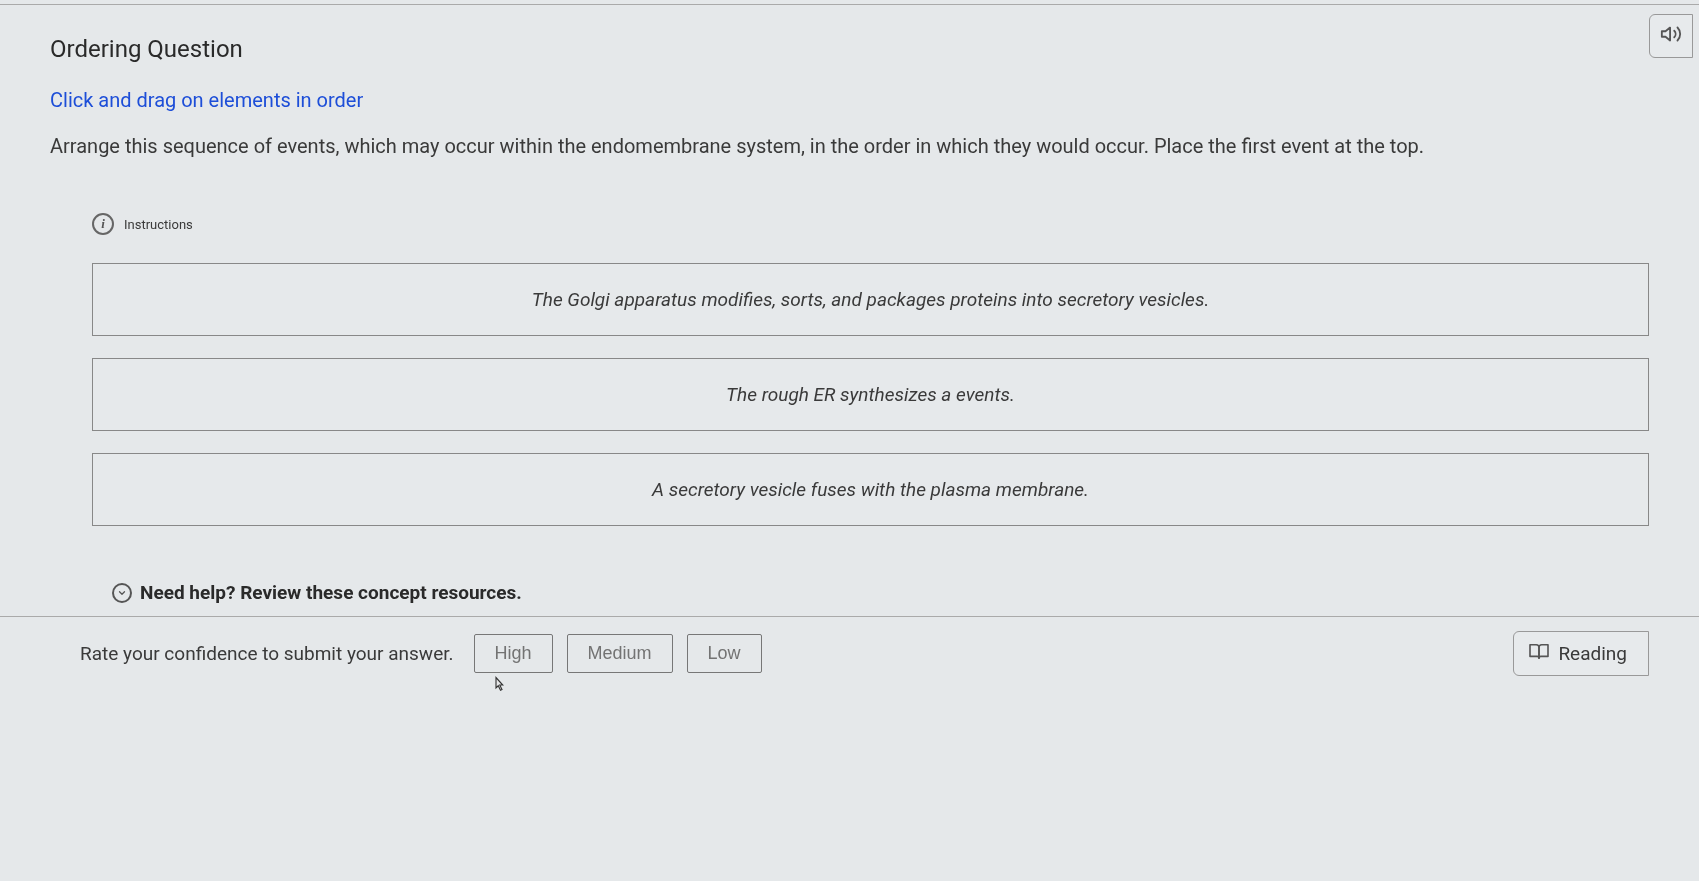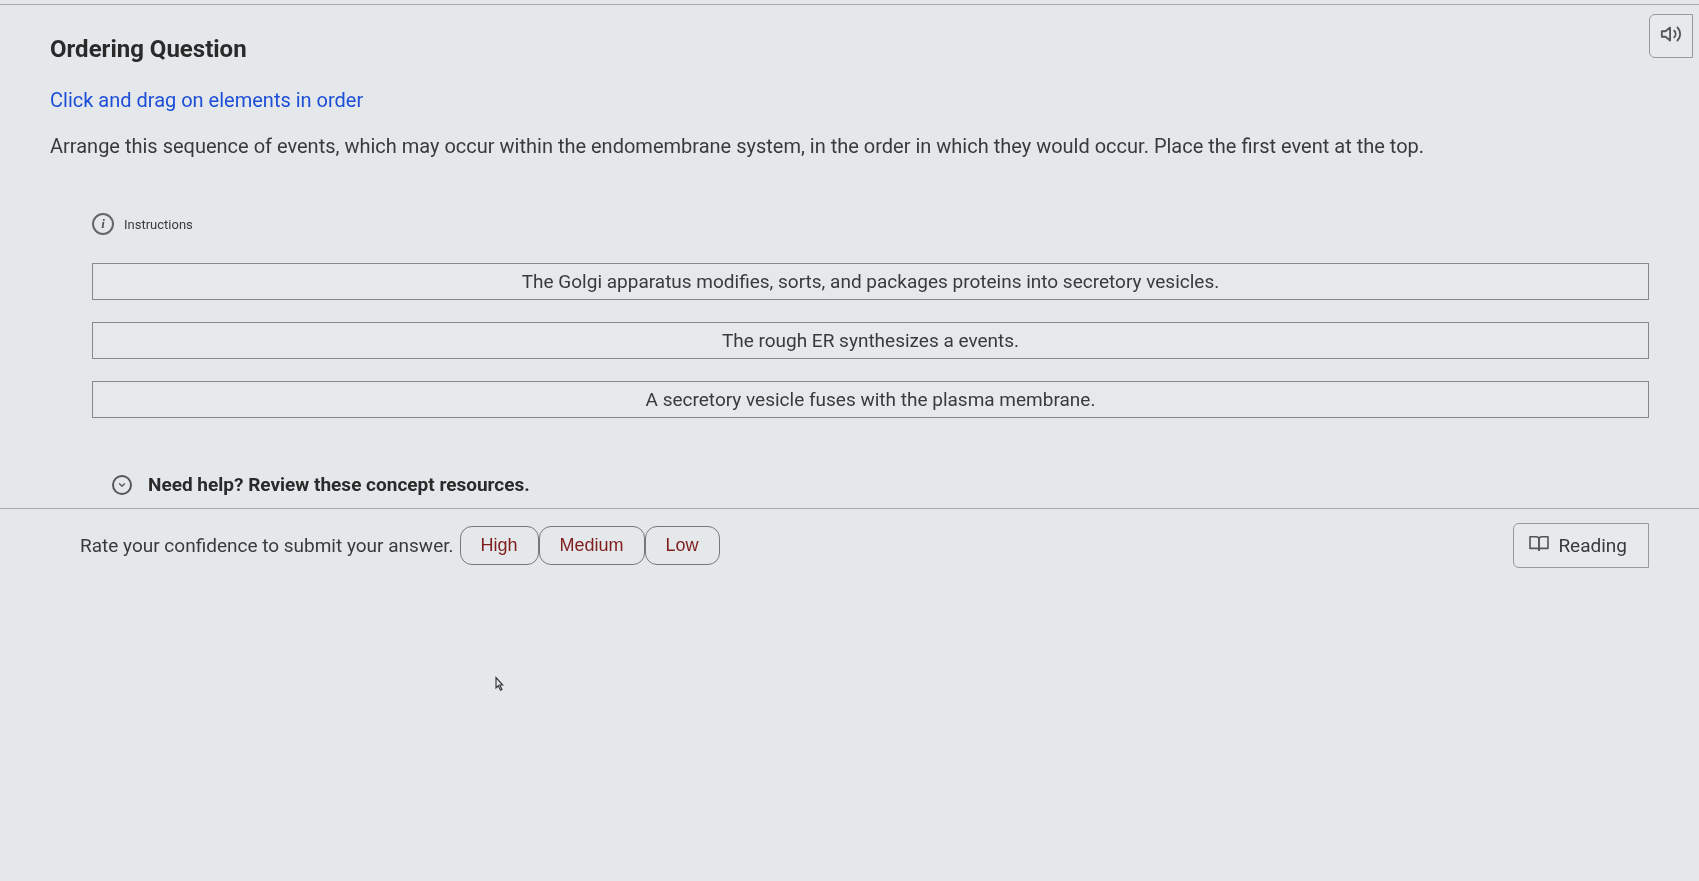--- a/index.html
+++ b/index.html
@@ -16,21 +16,21 @@
       position: relative;
       overflow: hidden;
     }
     .main-container {
       padding: 30px 50px 0 50px;
       border-top: 1px solid #aaa;
       margin-top: 4px;
     }
     .question-title {
       font-size: 24px;
-      font-weight: 700;
+      font-weight: 400;
       color: #2a2a2a;
       margin-bottom: 25px;
     }
     .instruction-text {
       font-size: 20px;
       color: #1d4ed8;
       margin-bottom: 22px;
     }
     .prompt-text {
       font-size: 20px;
@@ -63,31 +63,32 @@
       color: #3a3a3a;
     }
     .items-list {
       margin-left: 42px;
       display: flex;
       flex-direction: column;
       gap: 22px;
     }
     .order-item {
       border: 1px solid #888;
-      padding: 6px 20px;
+      padding: 24px 20px;
       text-align: center;
       font-size: 19px;
       color: #3a3a3a;
       background: rgba(255,255,255,0.05);
       cursor: grab;
+      font-style: italic;
     }
     .help-row {
       display: flex;
       align-items: center;
-      gap: 16px;
+      gap: 8px;
       margin-left: 62px;
       margin-top: 55px;
       margin-bottom: 12px;
       text-align: center;
     }
     .chevron-icon {
       width: 20px;
       height: 20px;
       border: 2px solid #555;
       border-radius: 50%;
@@ -110,32 +111,33 @@
       top: 676px;
       width: 18px;
       height: 22px;
       pointer-events: none;
     }
     .footer-bar {
       border-top: 1px solid #aaa;
       padding: 14px 50px 14px 80px;
       display: flex;
       align-items: center;
+      gap: 14px;
     }
     .rate-text {
       font-size: 19px;
       color: #3a3a3a;
       margin-right: 6px;
     }
     .confidence-btn {
       border: 1.5px solid #777;
-      border-radius: 12px;
+      border-radius: 2px;
       padding: 8px 20px;
       font-size: 18px;
-      color: #7f1d1d;
+      color: #737373;
       background: transparent;
       cursor: pointer;
     }
     .spacer {
       flex: 1;
     }
     .reading-btn {
       display: flex;
       align-items: center;
       gap: 8px;

